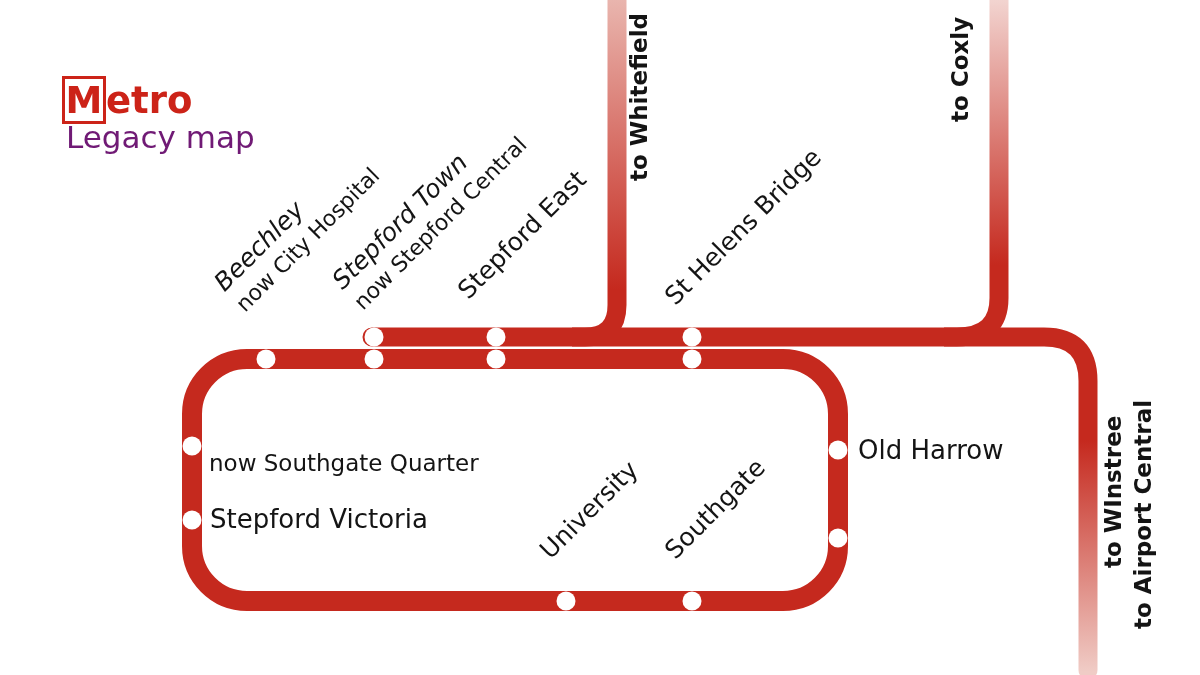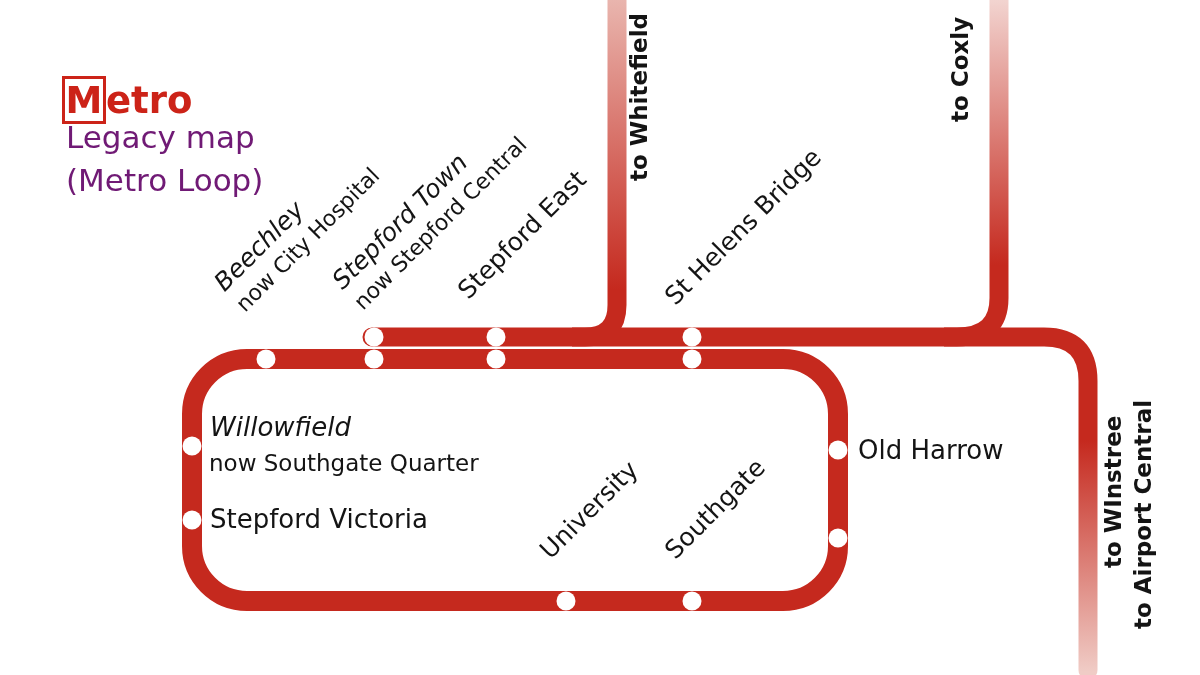--- a/index.html
+++ b/index.html
@@ -72,37 +72,35 @@
     </g>
   </svg>
 
   <div class="logo">
     <span class="mbox">
       <span>M</span>
     </span>
     <span class="rest">etro</span>
   </div>
   <div class="lbl title" style="left:66px;top:119px;">Legacy map</div>
-  <div class="lbl title" style="left:66px;top:162px;">(Metro Loop)</div>
 
   <div class="lbl rot45" style="left:250px;top:318px;">
     <div class="station it">Beechley</div>
     <div class="note">now City Hospital</div>
   </div>
   <div class="lbl rot45" style="left:368px;top:316px;">
     <div class="station it">Stepford Town</div>
     <div class="note">now Stepford Central</div>
   </div>
   <div class="lbl rot45 station" style="left:474px;top:306px;">Stepford East</div>
   <div class="lbl rot45 station" style="left:681px;top:312px;">St Helens Bridge</div>
 
   <div class="lbl rot45 station" style="left:556px;top:566px;">University</div>
   <div class="lbl rot45 station" style="left:681px;top:566px;">Southgate</div>
 
-  <div class="lbl station-h it" style="left:210px;top:412px;">Willowfield</div>
   <div class="lbl note-h" style="left:209px;top:450px;">now Southgate Quarter</div>
   <div class="lbl station-h" style="left:858px;top:435px;">Old Harrow</div>
 
   <div class="lbl station-h" style="left:210px;top:504px;">Stepford Victoria</div>
 
   <div class="lbl vert" style="left:626px;top:181px;">to Whitefield</div>
   <div class="lbl vert" style="left:947px;top:122px;">to Coxly</div>
   <div class="lbl vert" style="left:1100px;top:568px;">to WInstree</div>
   <div class="lbl vert" style="left:1130px;top:629px;">to Airport Central</div>
 

